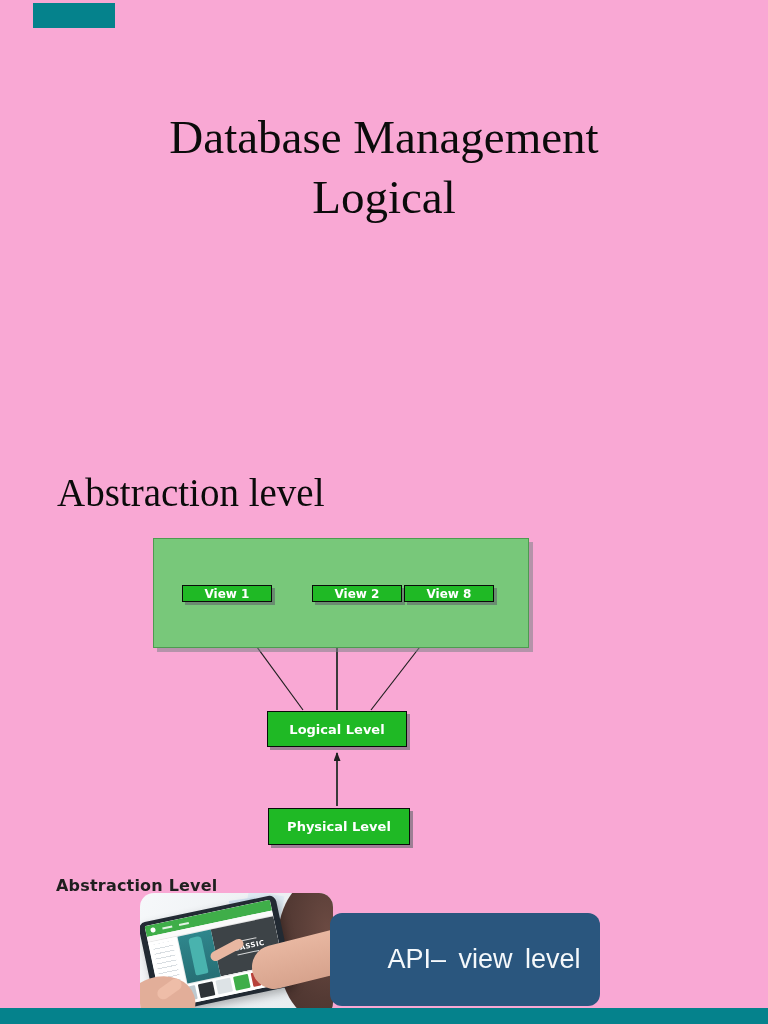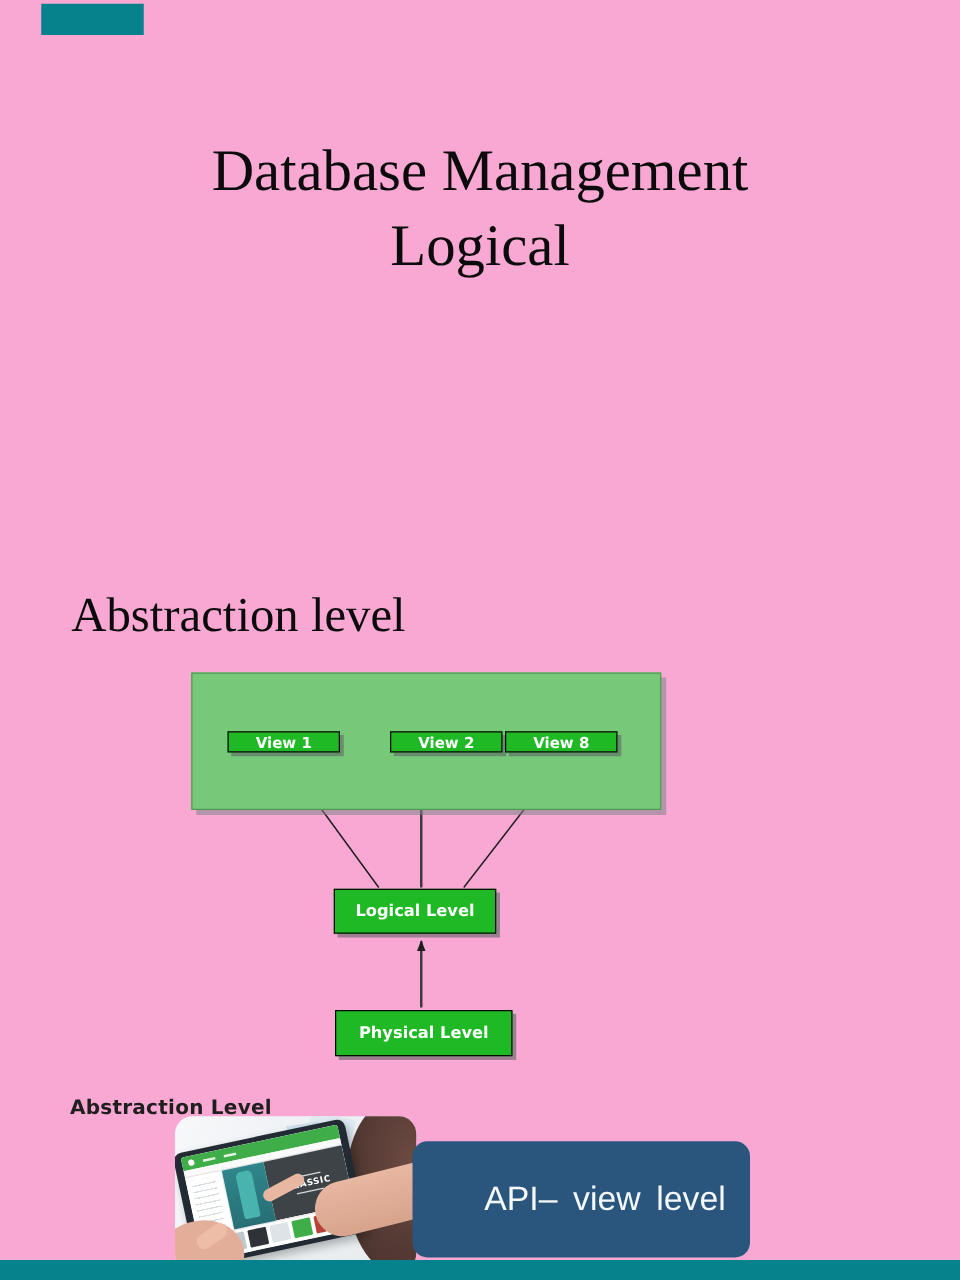--- a/index.html
+++ b/index.html
@@ -20,21 +20,21 @@
   
   .view-container { position:absolute; left:153px; top:538px; width:376px; height:110px;
            background:#78c87a; border:1px solid #4d9b50; box-shadow:4px 4px 0 rgba(125,130,134,.55); z-index:2; }
   .view-level-label { position:absolute; left:0; top:16px; width:100%; text-align:center;
            font-family:"DejaVu Sans", sans-serif; font-weight:bold; font-size:13px; color:#ffffff; }
   .gbox { position:absolute; background:#1fb925; border:1px solid #0a0a0a;
            box-shadow:3px 3px 0 rgba(95,100,105,.6); display:flex; align-items:center; justify-content:center;
            font-family:"DejaVu Sans", sans-serif; font-weight:bold; color:#ffffff; z-index:3; }
   .vbox { width:90px; height:17px; top:46px; font-size:12px; }
   .vbox1 { left:28px; } .vbox2 { left:139px;margin-left:19px; } .vbox3 { left:250px; }
-  .logical  { left:267px; top:711px; width:130px; height:36px; font-size:13px; }
+  .logical  { left:267px; top:711px; width:140px; height:36px; font-size:13px; }
   .physical { left:268px; top:808px; width:142px; height:37px; font-size:13px; }
   .arrows { position:absolute; left:0; top:0; z-index:1; pointer-events:none; }
 
   
   .photo-caption { position:absolute; left:56px; top:876px;
            font-family:"DejaVu Sans", sans-serif; font-weight:bold; font-size:16px; letter-spacing:.2px; color:#1f1f1f; }
 
   
   .photo { position:absolute; left:140px; top:893px; width:193px; height:124px; border-radius:14px;
            background:linear-gradient(120deg,#f6f8fa 0%,#eef1f4 45%,#e6ebee 100%); overflow:hidden; z-index:1; }

